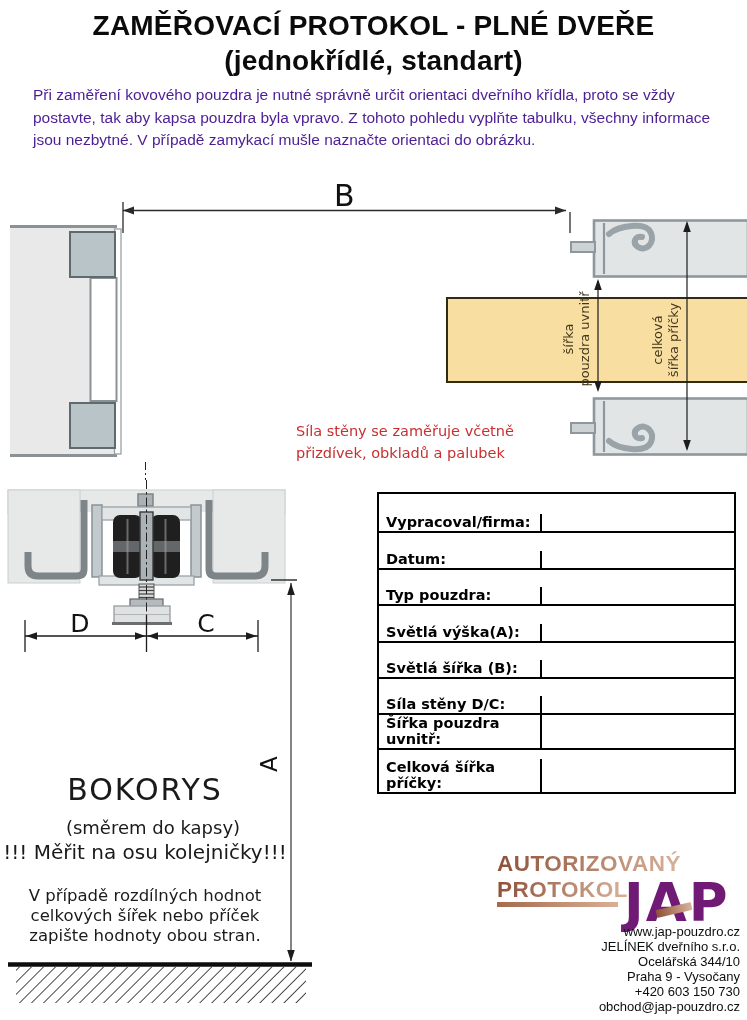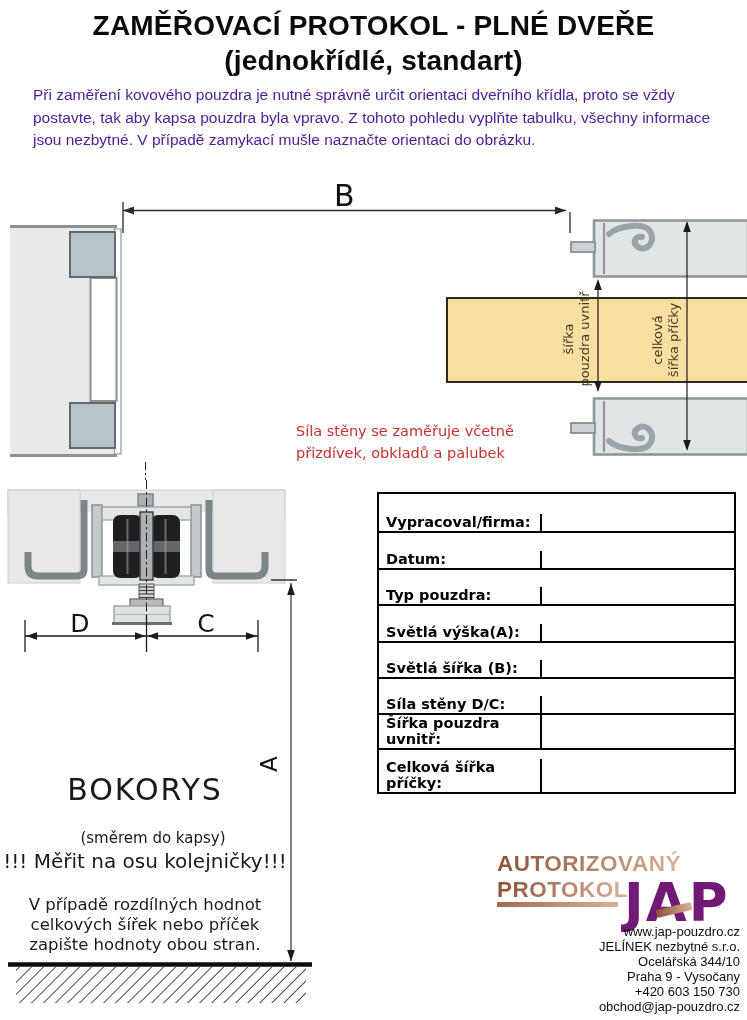--- a/index.html
+++ b/index.html
@@ -16,21 +16,21 @@
   .mrow{display:flex;box-sizing:border-box;align-items:flex-end;}
   .mrow + .mrow{border-top:2px solid #000;}
   .mlabel{width:163px;box-sizing:border-box;border-right:2.5px solid #000;
           display:flex;align-items:center;padding-left:7px;font-weight:bold;
           font-size:14.5px;line-height:16.5px;color:#000;white-space:pre-line;
           font-family:"DejaVu Sans",sans-serif;}
   .mvalue{flex:1;}
   
   .bok{left:0px;top:736px;width:290px;text-align:center;font-family:"DejaVu Sans",sans-serif;color:#1a1a1a;}
   .bok-h{font-size:30px;letter-spacing:2px;margin-top:36px;}
-  .bok-s1{font-size:15px;margin-top:22px;padding-left:16px;}
+  .bok-s1{font-size:18px;margin-top:10px;padding-left:16px;}
   .bok-s2{font-size:20px;margin-top:2px;}
   .bok-note{font-size:16.5px;line-height:20px;margin-top:22px;}
   
   .auth{left:497px;top:851px;font-weight:bold;font-size:22.5px;line-height:25px;letter-spacing:.5px;
         background:linear-gradient(90deg,#8e5138,#d9b29a);-webkit-background-clip:text;
         background-clip:text;color:transparent;font-family:"Liberation Sans",sans-serif;}
   .auth2{left:497px;top:877px;}
   .authbar{left:497px;top:902px;width:121px;height:4.5px;
            background:linear-gradient(90deg,#a46a4e,#d9b096);}
   .jap{left:624px;top:878px;font-weight:bold;font-size:53px;line-height:50px;letter-spacing:2px;
@@ -221,20 +221,20 @@
   </div>
 
   <div class="abs auth">AUTORIZOVANÝ</div>
   <div class="abs auth auth2">PROTOKOL</div>
   <div class="abs authbar"></div>
   <div class="abs jap">JAP</div>
   <div class="abs japslash"></div>
 
   <div class="abs contact">
     <div>www.jap-pouzdro.cz</div>
-    <div>JELÍNEK nezbytné s.r.o.</div>
+    <div>JELÍNEK dveřního s.r.o.</div>
     <div>Ocelářská 344/10</div>
     <div>Praha 9 - Vysočany</div>
     <div>+420 603 150 730</div>
     <div>obchod@jap-pouzdro.cz</div>
   </div>
 
 </div>
 
 </body></html>

